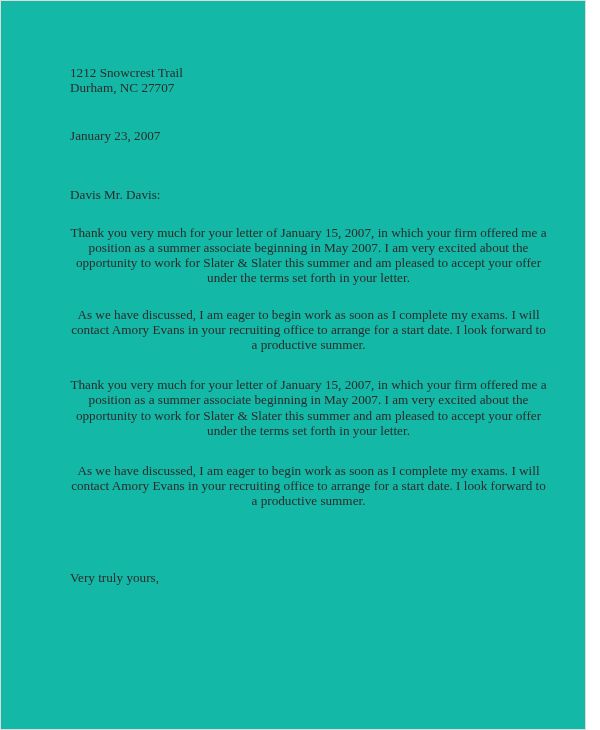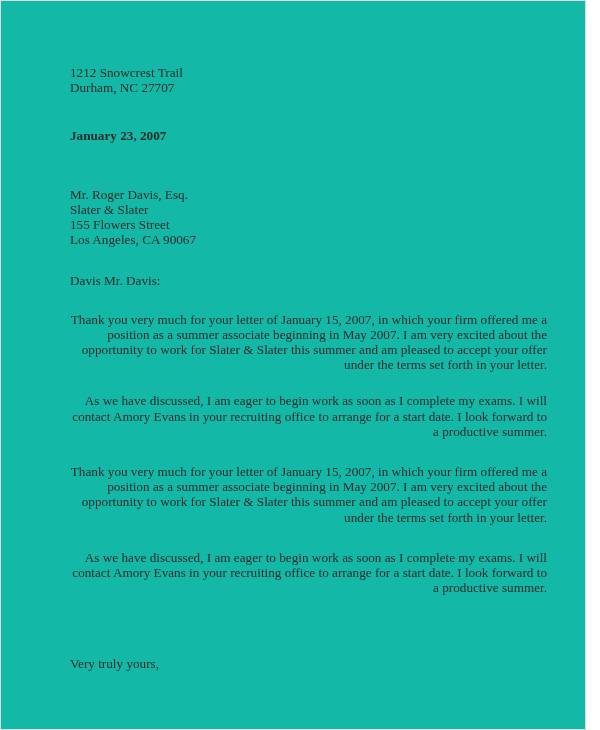--- a/index.html
+++ b/index.html
@@ -38,34 +38,33 @@
     margin: 0;
     white-space: pre-line;
   }
 
   .sender-address {
     margin-bottom: 33px;
   }
 
   .date-line {
     margin-bottom: 43px;
-    font-weight: bold;
   }
 
   .recipient-address {
     margin-bottom: 26px;
   }
 
   .salutation {
     margin-bottom: 23px;
   }
 
   .body-paragraph {
     margin: 0 0 21px 0;
-    text-align: right;
+    text-align: center;
   }
 
   .body-paragraph.section-break {
     margin-top: 25px;
   }
 
   .closing {
     margin-top: 61px;
     margin-bottom: 0;
   }
@@ -78,24 +77,20 @@
 <body>
 
 <div class="page">
   <div class="letter">
 
     <p class="block sender-address">1212 Snowcrest Trail
 Durham, NC 27707</p>
 
     <p class="block date-line">January 23, 2007</p>
 
-    <p class="block recipient-address">Mr. Roger Davis, Esq.
-Slater &amp; Slater
-155 Flowers Street
-Los Angeles, CA  90067</p>
 
     <p class="block salutation">Davis Mr. Davis:</p>
 
     <p class="body-paragraph">Thank you very much for your letter of January 15, 2007, in which your firm offered me a position as a summer associate beginning in May 2007. I am very excited about the opportunity to work for Slater &amp; Slater this summer and am pleased to accept your offer under the terms set forth in your letter.</p>
 
     <p class="body-paragraph">As we have discussed, I am eager to begin work as soon as I complete my exams. I will contact Amory Evans in your recruiting office to arrange for a start date. I look forward to a productive summer.</p>
 
     <p class="body-paragraph section-break">Thank you very much for your letter of January 15, 2007, in which your firm offered me a position as a summer associate beginning in May 2007. I am very excited about the opportunity to work for Slater &amp; Slater this summer and am pleased to accept your offer under the terms set forth in your letter.</p>
 
     <p class="body-paragraph section-break">As we have discussed, I am eager to begin work as soon as I complete my exams. I will contact Amory Evans in your recruiting office to arrange for a start date. I look forward to a productive summer.</p>

